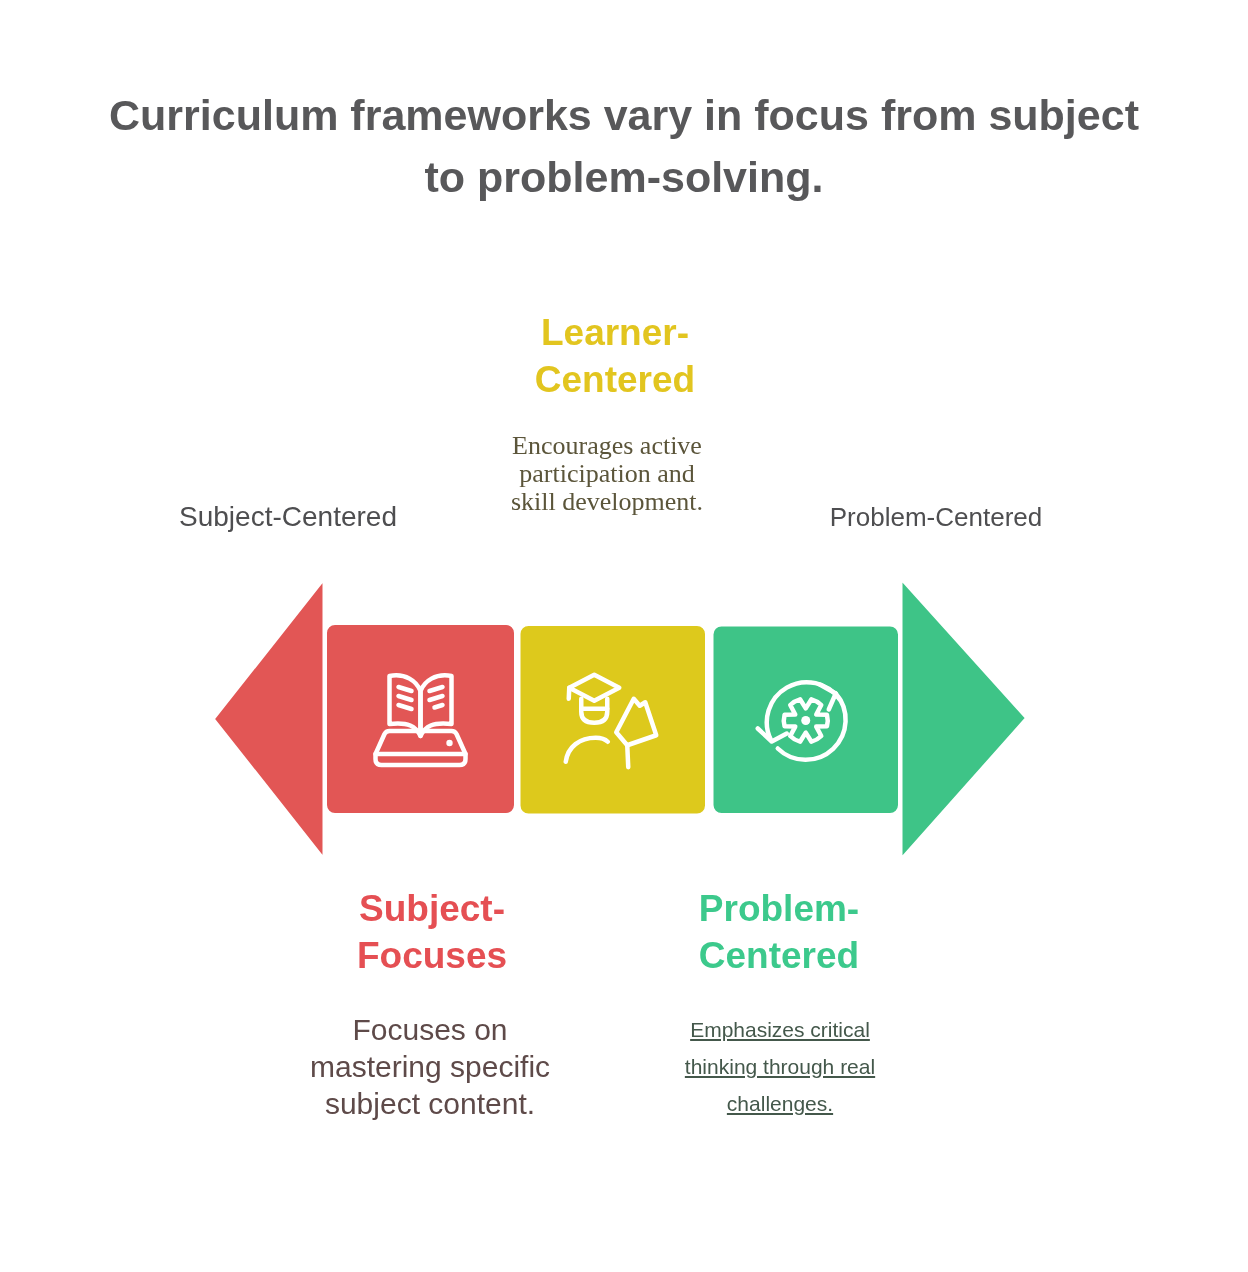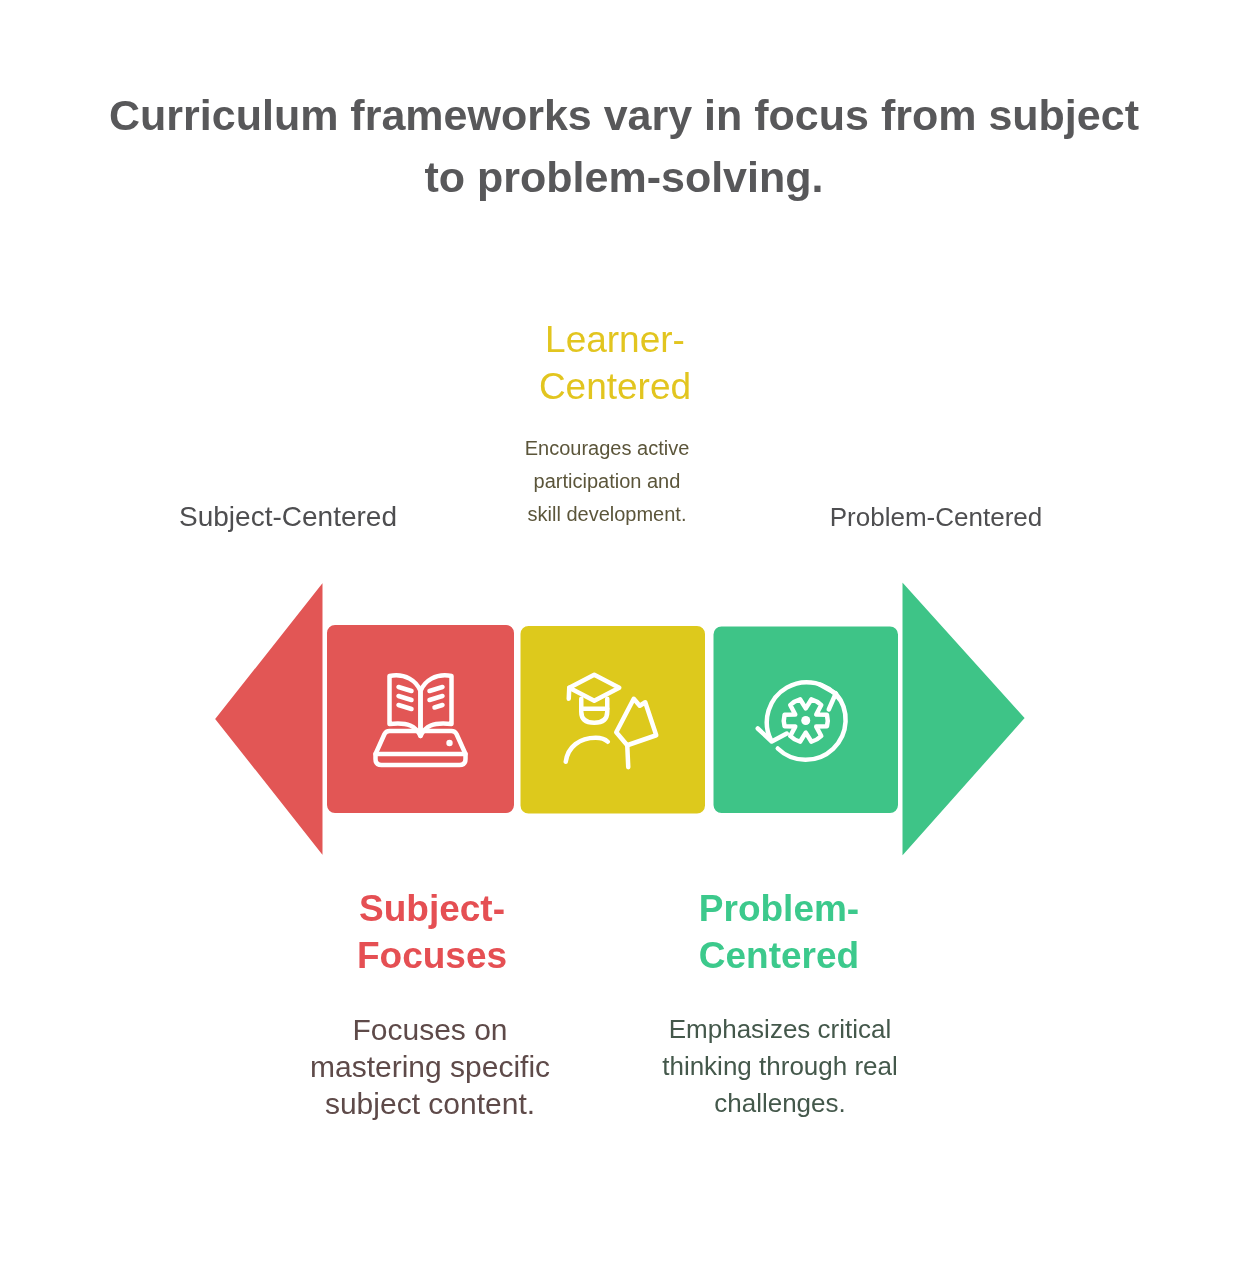--- a/index.html
+++ b/index.html
@@ -6,28 +6,28 @@
   .canvas {
     position:relative; width:1149px; height:1272px;
     background:#ffffff; overflow:hidden;
     font-family:"Liberation Sans", sans-serif;
   }
   .abs {
     position:absolute; transform:translateX(-50%);
     text-align:center; white-space:pre-line;
   }
   .title      { left:624px; top:84px;  font-size:43px; line-height:62px; font-weight:700; color:#58585a; width:1200px; }
-  .h-learner  { left:615px; top:309px; font-size:37px; line-height:47px; font-weight:400; color:#e2c51f;margin-top:7px; }
-  .d-learner  { left:607px; top:432px; font-size:20px; line-height:33px; color:#5b553a; }
+  .h-learner  { left:615px; top:309px; font-size:37px; line-height:47px; font-weight:700; color:#e2c51f; }
+  .d-learner  { left:607px; top:432px; font-size:26px; line-height:28px; color:#5b553a;font-family:Liberation Serif, serif; }
   .lab-left   { left:288px; top:501px; font-size:28px; line-height:32px; color:#4e4e50; }
   .lab-right  { left:936px; top:501px; font-size:26px; line-height:32px; color:#4e4e50;text-align:right; }
   .h-subject  { left:432px; top:885px; font-size:37px; line-height:47px; font-weight:700; color:#e54f53; }
   .d-subject  { left:430px; top:1011px; font-size:30px; line-height:37px; color:#5e4a49; }
   .h-problem  { left:779px; top:885px; font-size:37px; line-height:47px; font-weight:700; color:#3cc98c; }
-  .d-problem  { left:780px; top:1011px; font-size:26px; line-height:37px; color:#44584b; }
+  .d-problem  { left:780px; top:1011px; font-size:21px; line-height:37px; color:#44584b;text-decoration:underline; }
   .arrow-svg  { position:absolute; left:200px; top:565px; width:840px; height:310px; }
   .icon-stroke { fill:none; stroke:#ffffff; stroke-width:4.5; stroke-linecap:round; stroke-linejoin:round; }
 </style>
 </head>
 <body>
 
 <div class="canvas">
 
   <div class="abs title">Curriculum frameworks vary in focus from subject
 to problem-solving.</div>

